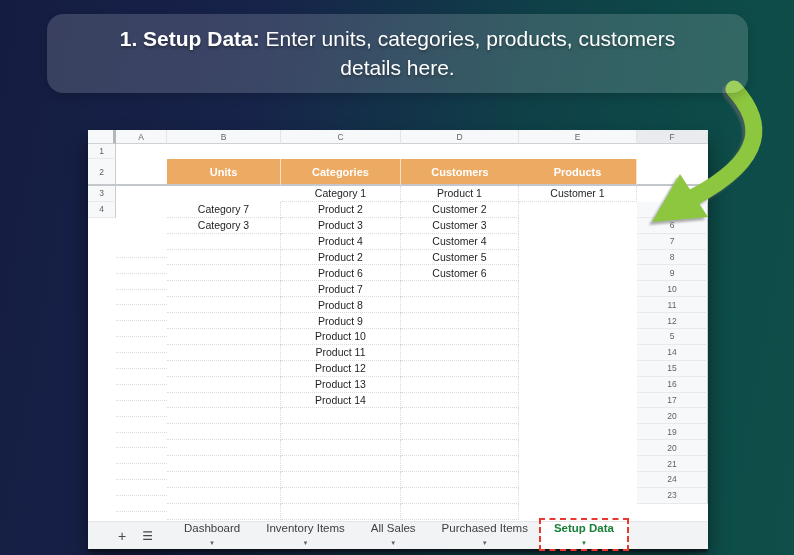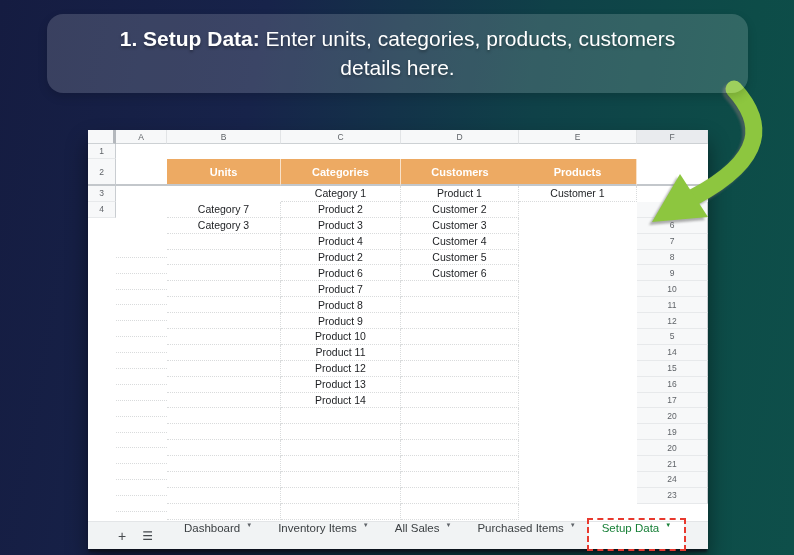--- a/index.html
+++ b/index.html
@@ -38,24 +38,24 @@
   .frozen{border-bottom:2px solid #c3c7cb !important;}
   .orange{background:#edaa63;color:#ffffff;font-weight:700;font-size:11px;
     border-right:1px solid rgba(255,255,255,0.65);}
   .orange.lastorange{border-right:none;}
 
   
   .tab-bar{margin-top:auto;height:27px;background:#f1f3f4;display:flex;align-items:stretch;
     border-top:1px solid #e3e5e7;padding-left:22px;}
   .tb-icon{display:flex;align-items:center;color:#45494d;font-size:14px;padding:0 8px;}
   .tb-icon.menu{font-size:12px;margin-right:10px;}
-  .tab{display:flex;align-items:flex-start;gap:6px;padding:0 13px;color:#3c4043;
-    font-size:11.5px;position:relative;}
+  .tab{display:flex;align-items:center;gap:6px;padding:0 13px;color:#3c4043;
+    font-size:11.5px;position:relative;flex-direction:column;}
   .tab .caret{font-size:6px;color:#5f6368;line-height:1;}
-  .tab.active{background:#ffffff;color:#188038;font-weight:400;}
+  .tab.active{background:#ffffff;color:#188038;font-weight:700;}
   .tab.active .caret{color:#188038;}
   .highlight-ring{position:absolute;left:-2px;right:-2px;top:-4px;bottom:-2px;
     border:2px dashed #e8392e;pointer-events:none;}
 
   
   .arrow-svg{position:absolute;left:0;top:0;z-index:5;pointer-events:none;
     filter:drop-shadow(-3px 3px 1px rgba(110,110,110,0.55));}
 </style>
 </head>
 <body>

